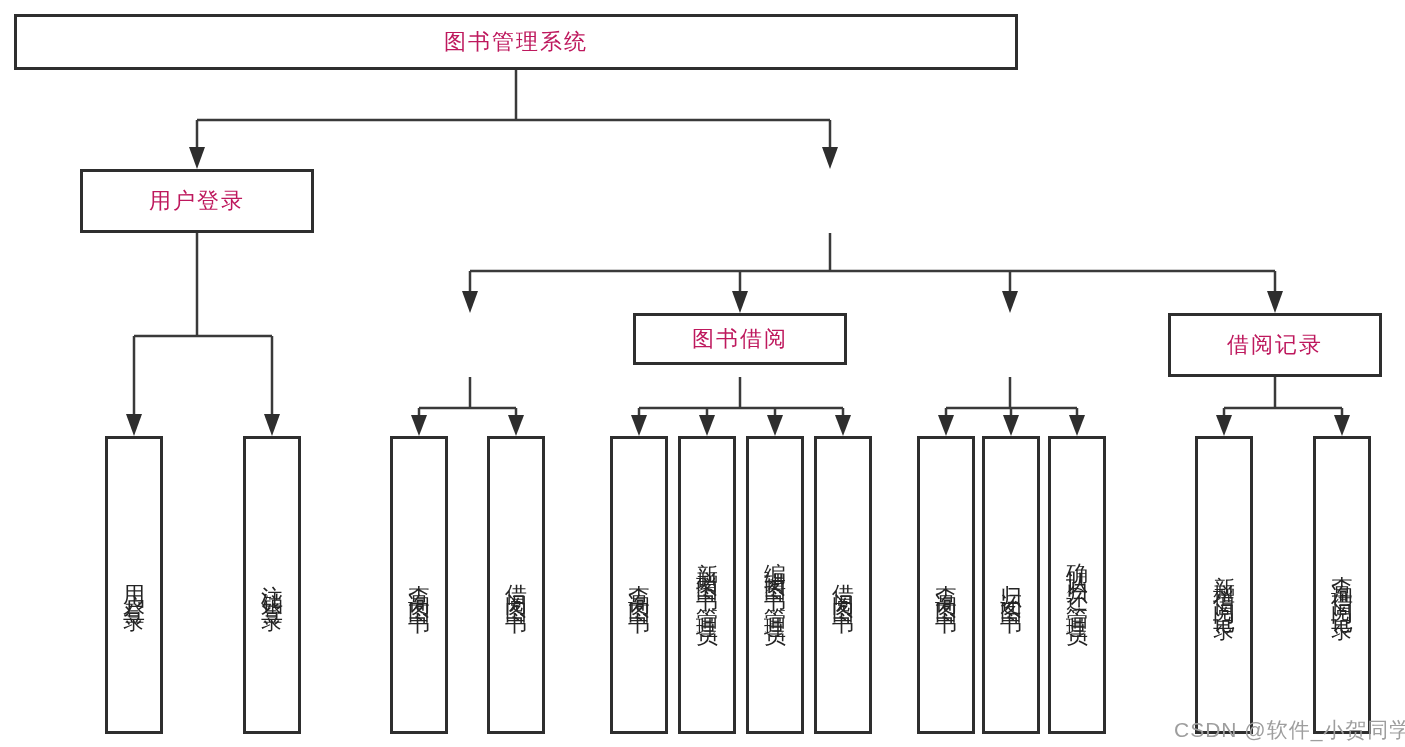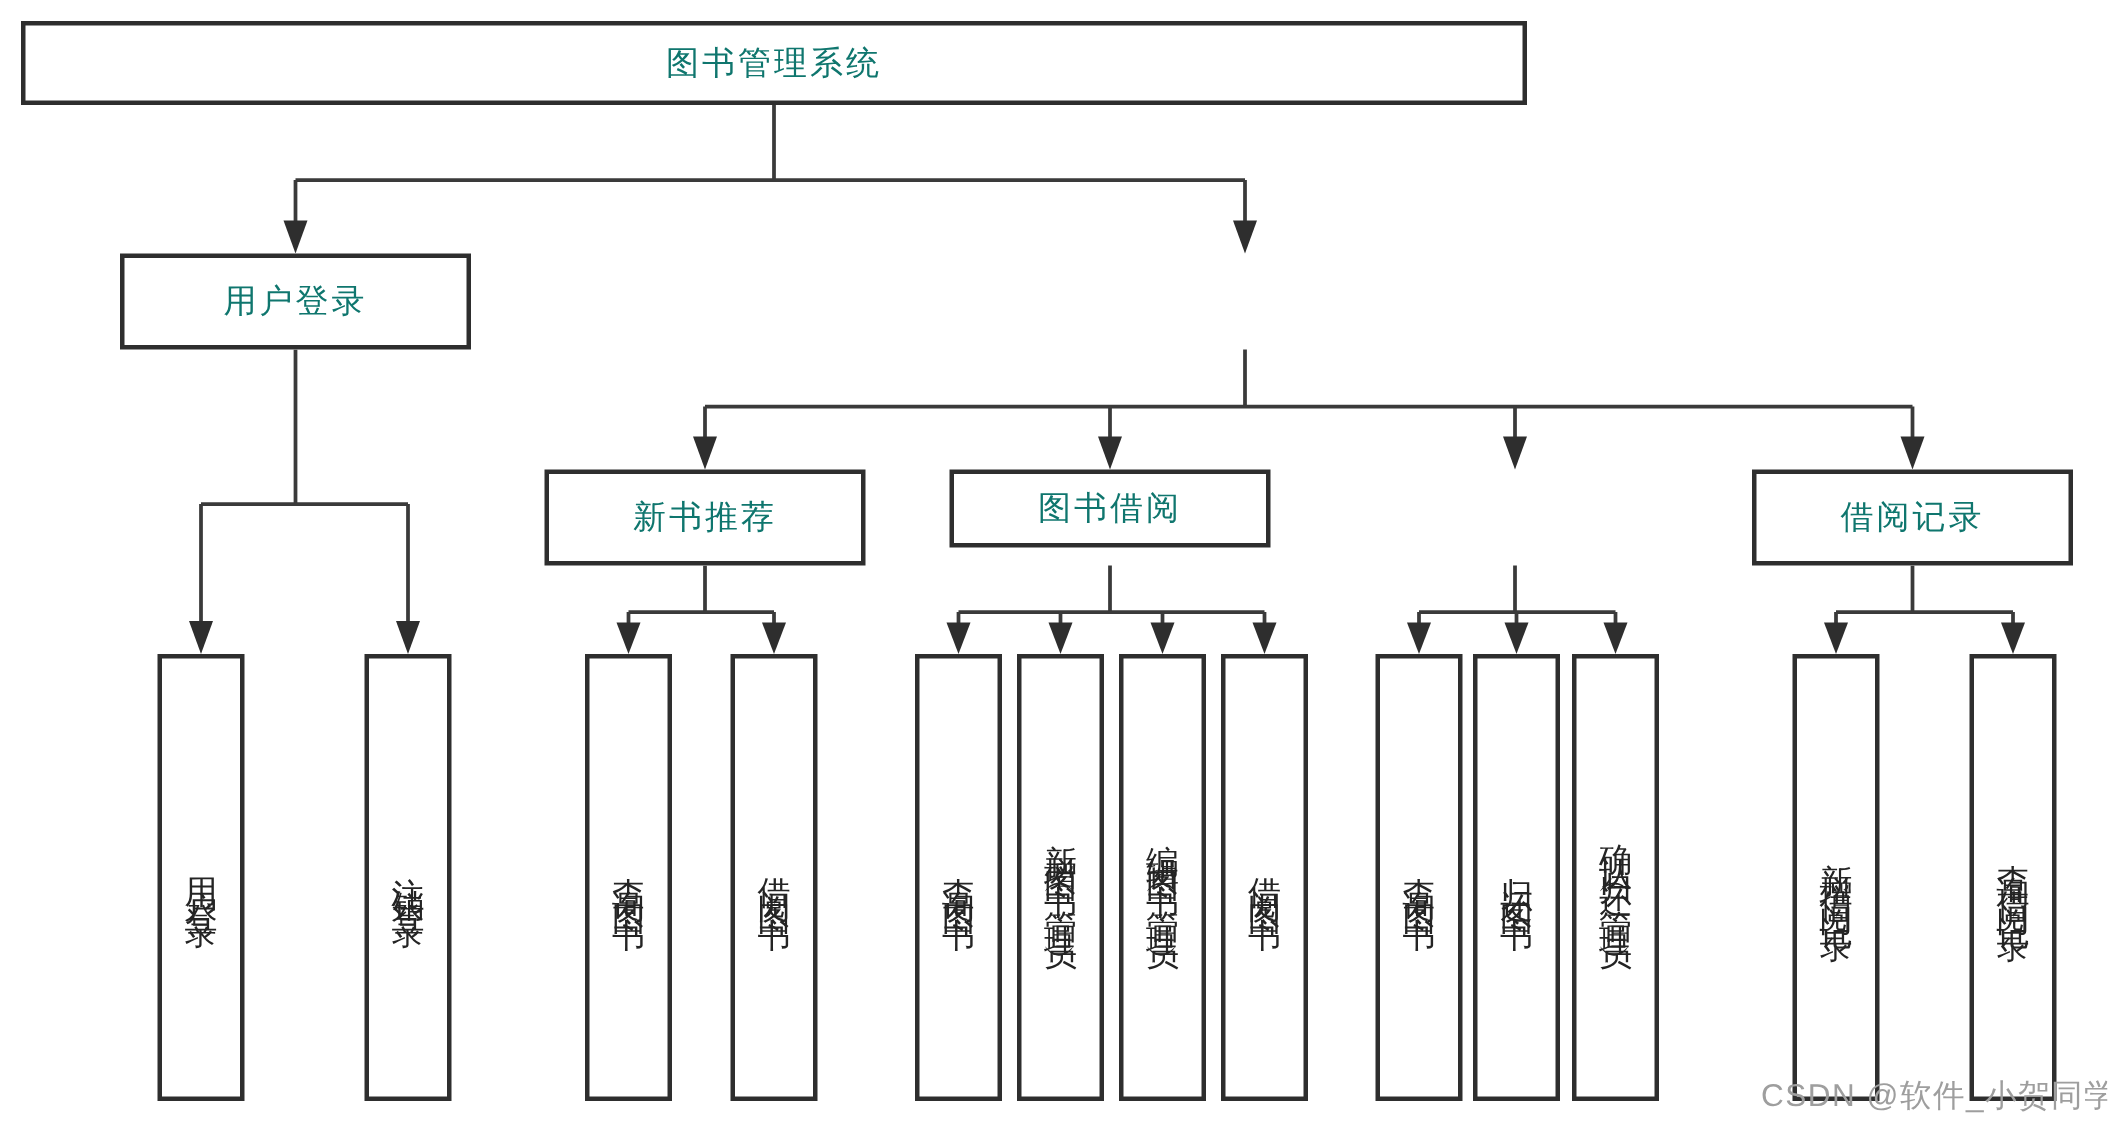--- a/index.html
+++ b/index.html
@@ -4,21 +4,21 @@
 <style>
   html,body{margin:0;padding:0;background:#ffffff;}
   #canvas{
     position:relative;width:1405px;height:747px;background:#ffffff;
     font-family:"Liberation Sans","DejaVu Sans",sans-serif;overflow:hidden;
   }
   #connector-svg{position:absolute;left:0;top:0;z-index:0;}
   .hbox{
     position:absolute;box-sizing:border-box;background:#ffffff;
     border:3px solid #2e2e2e;display:flex;align-items:center;justify-content:center;
-    font-size:22px;letter-spacing:2px;color:#0f766e;z-index:1;
+    font-size:22px;letter-spacing:2px;color:#be185d;z-index:1;
   }
   .vbox{
     position:absolute;box-sizing:border-box;background:#ffffff;
     border:3px solid #2e2e2e;display:flex;align-items:center;justify-content:center;
     writing-mode:vertical-rl;text-orientation:mixed;
     font-size:22px;letter-spacing:9px;line-height:1.0;color:#242424;z-index:1;
   }
   #watermark{
     position:absolute;left:1174px;top:716px;z-index:2;
     font-size:21px;color:#9e9e9e;letter-spacing:1px;white-space:nowrap;
@@ -90,21 +90,20 @@
     <path class="cline" d="M1224 408 L1224 416"></path>
       <polygon class="ahead" points="1216,415 1232,415 1224,436"></polygon>
     <path class="cline" d="M1342 408 L1342 416"></path>
       <polygon class="ahead" points="1334,415 1350,415 1342,436"></polygon>
   </svg>
 
   <div class="hbox" style="left:14px;top:14px;width:1004px;height:56px">图书管理系统</div>
 
   <div class="hbox" style="left:80px;top:169px;width:234px;height:64px">用户登录</div>
 
-  <div class="hbox" style="left:363px;top:313px;width:214px;height:64px">新书推荐</div>
   <div class="hbox" style="left:633px;top:313px;width:214px;height:52px">图书借阅</div>
   <div class="hbox" style="left:1168px;top:313px;width:214px;height:64px">借阅记录</div>
 
   <div class="vbox" style="left:105px;top:436px;width:58px;height:298px">用户登录</div>
   <div class="vbox" style="left:243px;top:436px;width:58px;height:298px">注销登录</div>
 
   <div class="vbox" style="left:390px;top:436px;width:58px;height:298px">查询图书</div>
   <div class="vbox" style="left:487px;top:436px;width:58px;height:298px">借阅图书</div>
 
   <div class="vbox" style="left:610px;top:436px;width:58px;height:298px">查询图书</div>

